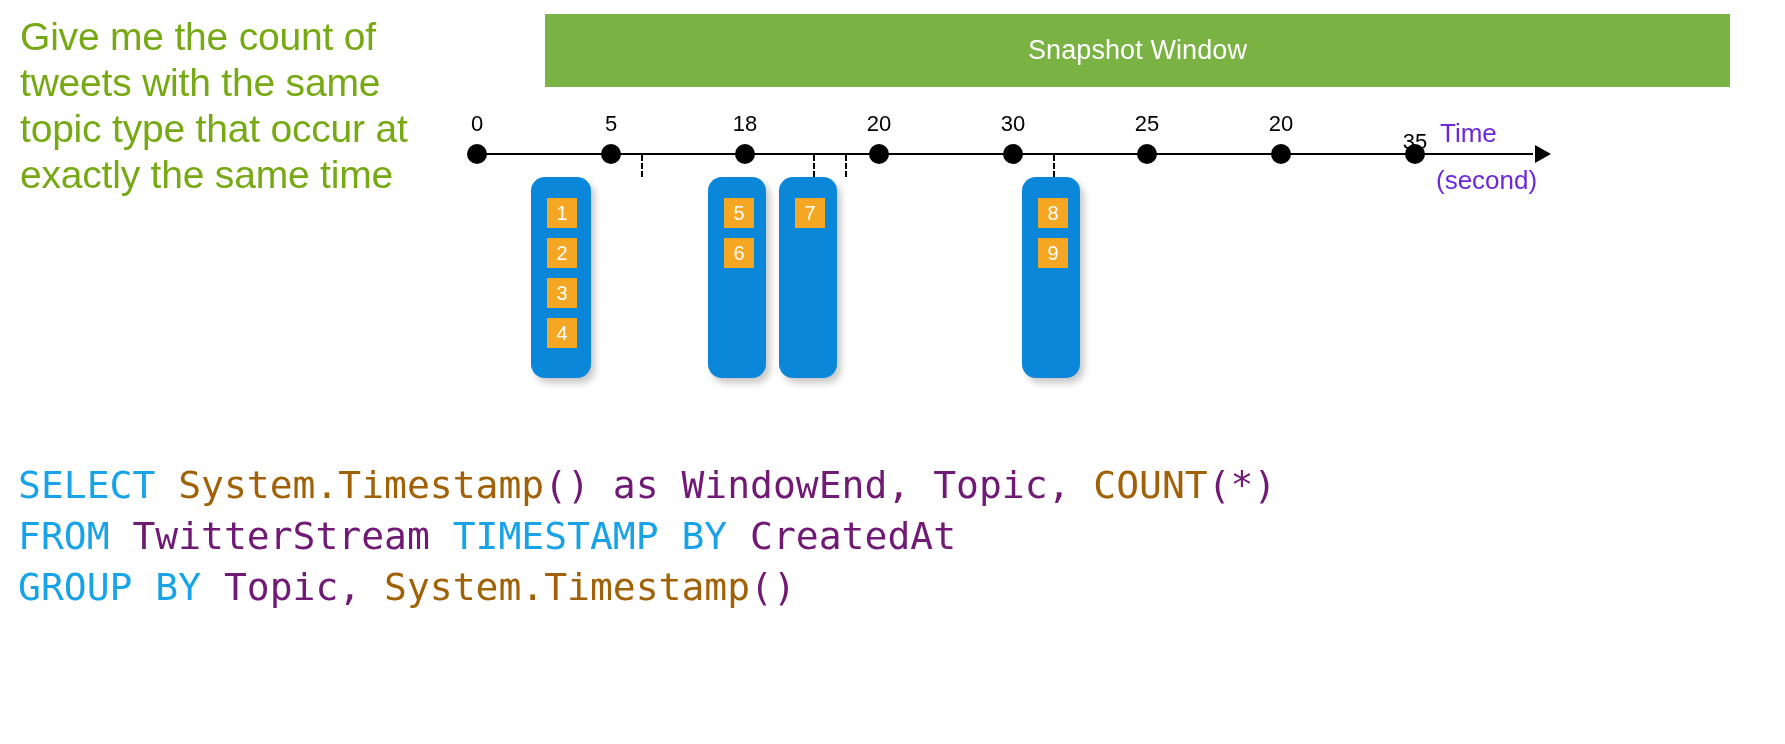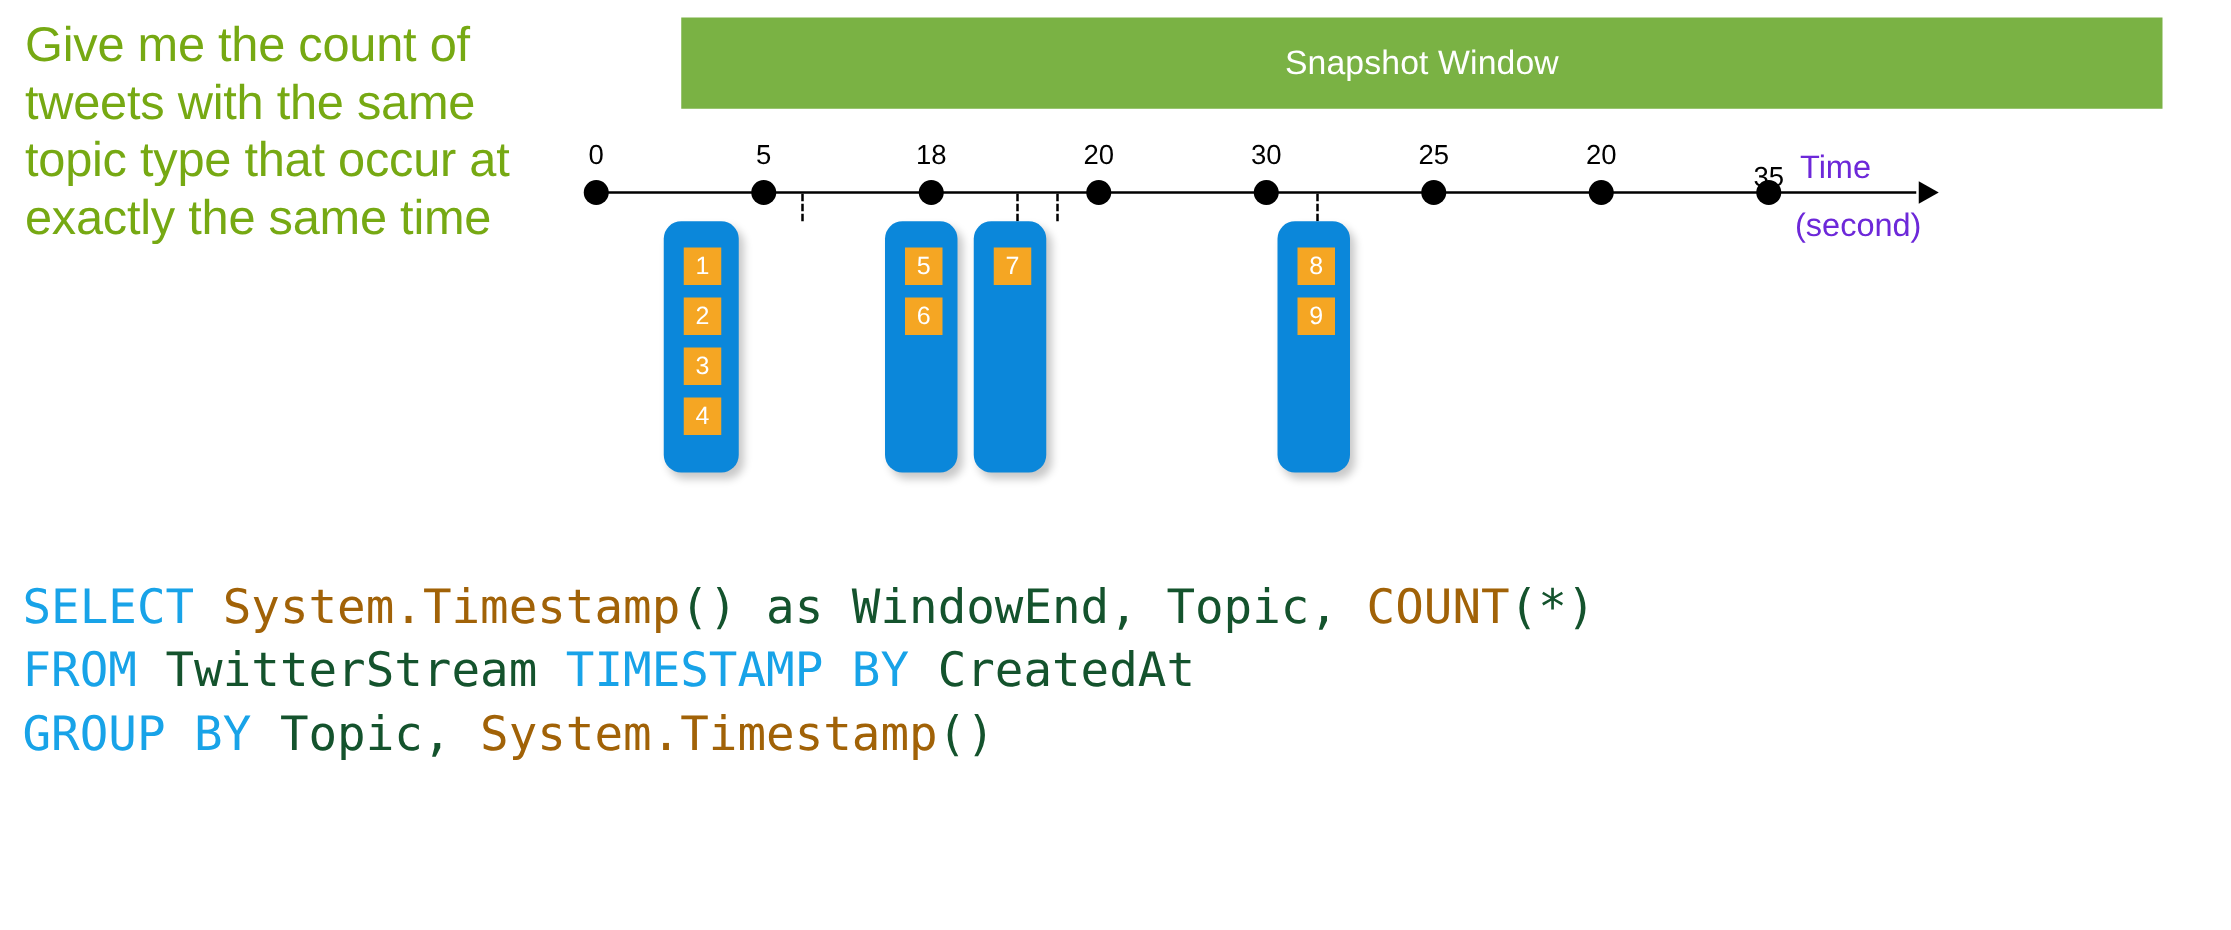--- a/index.html
+++ b/index.html
@@ -102,21 +102,21 @@
     position:absolute;
     left:18px; top:460px;
     font-family:"DejaVu Sans Mono", monospace;
     font-size:38px;
     line-height:1.34;
     white-space:pre;
     color:#000000;
   }
   .kw{color:#18a3e8;}
   .fn{color:#a16207;}
-  .pl{color:#14532d;}
+  .pl{color:#701a75;}
 </style>
 </head>
 <body>
 
 <div id="caption">Give me the count of tweets with the same topic type that occur at exactly the same time</div>
 
 <div id="banner">
   <span id="banner-label">Snapshot Window</span>
 </div>
 

